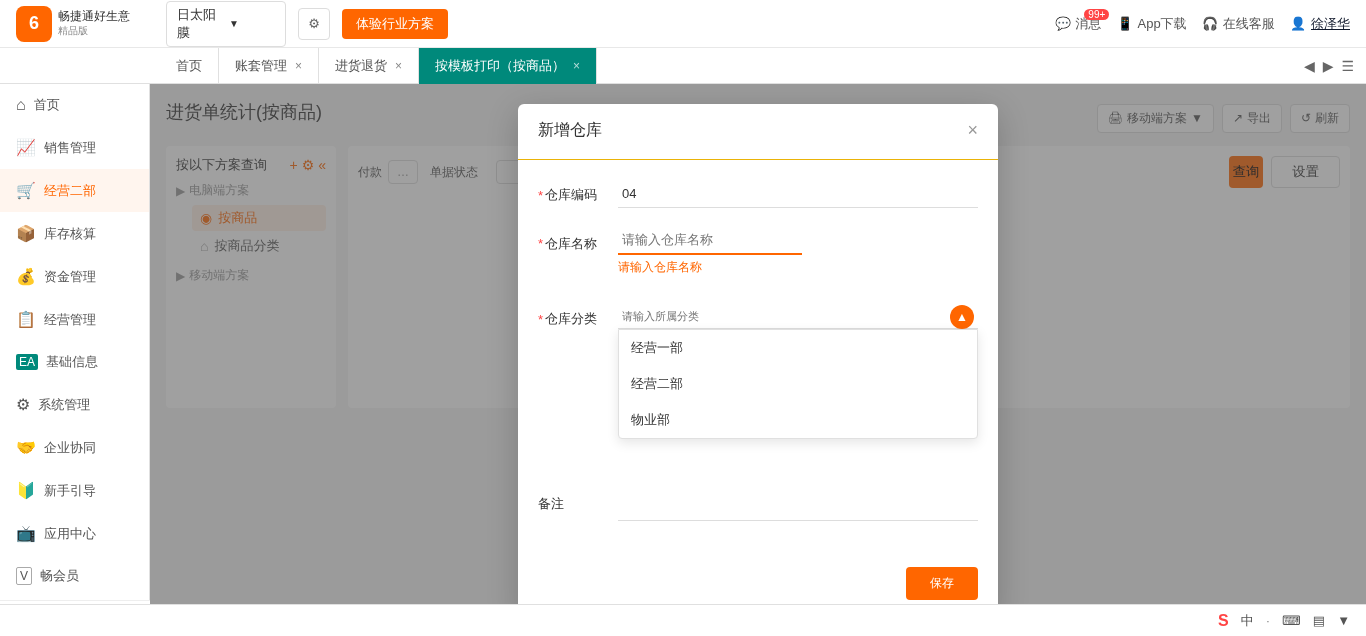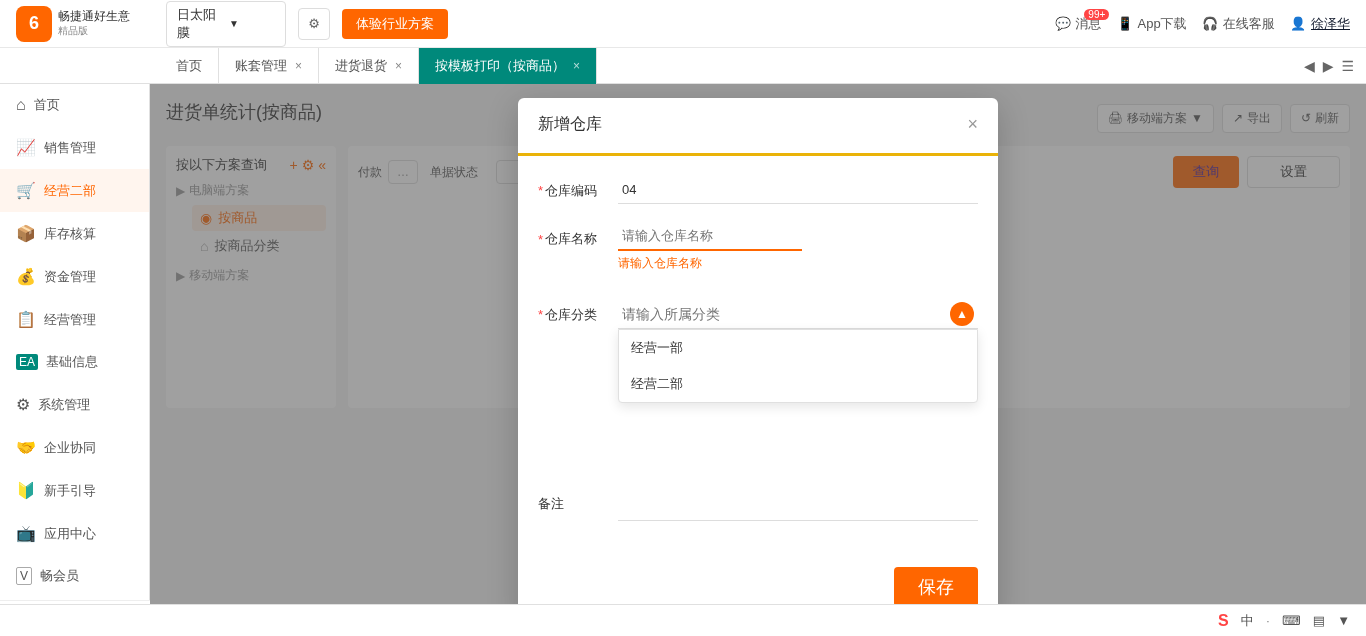--- a/index.html
+++ b/index.html
@@ -128,26 +128,26 @@
     }
     .page-title {
       font-size: 18px; color: #333; font-weight: 500; margin-bottom: 12px;
     }
     .tool-btn {
       display: flex; align-items: center; gap: 4px;
       padding: 5px 10px; border: 1px solid #ddd; border-radius: 4px;
       background: #fff; cursor: pointer; color: #555; font-size: 12px;
     }
     .query-btn {
-      background: #ff6600; color: #4c1d95; border: none;
-      padding: 6px 20px; border-radius: 4px; cursor: pointer;
+      background: #ff6600; color: #000000; border: none;
+      padding: 6px 4px; border-radius: 4px; cursor: pointer;
     }
     .set-btn {
       background: #fff; color: #333; border: 1px solid #ddd;
-      padding: 6px 32px; border-radius: 4px; cursor: pointer;
+      padding: 6px 20px; border-radius: 4px; cursor: pointer;
     }
     .scheme-header {
       display: flex; align-items: center; justify-content: space-between;
       margin-bottom: 8px; font-size: 13px; color: #333; font-weight: 500;
     }
     .scheme-actions { display: flex; gap: 4px; }
     .scheme-act-btn { cursor: pointer; color: #ff6600; font-size: 14px; }
 
     
     .overlay {
@@ -161,21 +161,21 @@
       border-radius: 6px;
       width: 480px;
       padding: 0;
       box-shadow: 0 8px 32px rgba(0,0,0,0.2);
       position: relative;
       overflow: visible;
     }
     .modal-header {
       display: flex; align-items: center; justify-content: space-between;
       padding: 16px 20px 18px;
-      border-bottom: 3px solid #eab308;
+      border-bottom: 1px solid #eab308;
     }
     .modal-title { font-size: 16px; color: #333; font-weight: 500; }
     .modal-close { cursor: pointer; color: #999; font-size: 18px; }
     .modal-body { padding: 20px 20px 16px; }
     .form-row {
       display: flex; align-items: flex-start;
       margin-bottom: 18px; position: relative;
     }
     .form-label {
       width: 80px; flex-shrink: 0;
@@ -193,21 +193,21 @@
     .form-input.error-border { border-bottom: 2px solid #ff6600; }
     .error-msg {
       position: absolute; top: 30px; left: 80px;
       color: #ff6600; font-size: 12px;
     }
     .form-select-wrapper {
       flex: 1; position: relative;
     }
     .form-select-input {
       width: 100%; border: none; border-bottom: 1px solid #ddd;
-      padding: 6px 28px 6px 4px; font-size: 14px; color: #999;
+      padding: 6px 28px 6px 4px; font-size: 11px; color: #999;
       outline: none; background: transparent;
     }
     .select-arrow {
       position: absolute; right: 4px; top: 50%; transform: translateY(-50%);
       width: 24px; height: 24px; background: #ff6600; border-radius: 50%;
       display: flex; align-items: center; justify-content: center;
       cursor: pointer; color: #fff; font-size: 12px;
     }
     
     .dropdown-list {
@@ -229,21 +229,21 @@
       padding: 6px 4px; font-size: 13px; color: #999;
       outline: none; background: transparent; resize: none; height: 32px;
     }
     .modal-footer {
       display: flex; justify-content: flex-end;
       padding: 12px 20px 16px; gap: 10px;
     }
     .btn-save {
       background: #ff6600; color: #fff;
       border: none; border-radius: 4px;
-      padding: 8px 24px; font-size: 18px; cursor: pointer;
+      padding: 8px 24px; font-size: 12px; cursor: pointer;
     }
 
     
     .bg-content {
       display: flex; gap: 12px;
     }
     .left-panel {
       width: 170px; background: #fff; border-radius: 4px; padding: 10px;
     }
     .right-panel {
@@ -525,20 +525,21 @@
             <div class="form-select-wrapper">
               <input class="form-select-input" type="text" placeholder="请输入所属分类" style="">
               <div class="select-arrow">
                 <span>▲</span>
               </div>
             </div>
 
             <div class="dropdown-list">
               <div class="dropdown-item">经营一部</div>
               <div class="dropdown-item">经营二部</div>
+              <div class="dropdown-item">物业部</div>
             </div>
           </div>
 
           <div class="form-row" style="margin-top:160px;">
             <div class="form-label">
               <span>备注</span>
             </div>
             <textarea class="form-textarea" placeholder="" style=""></textarea>
           </div>
 

